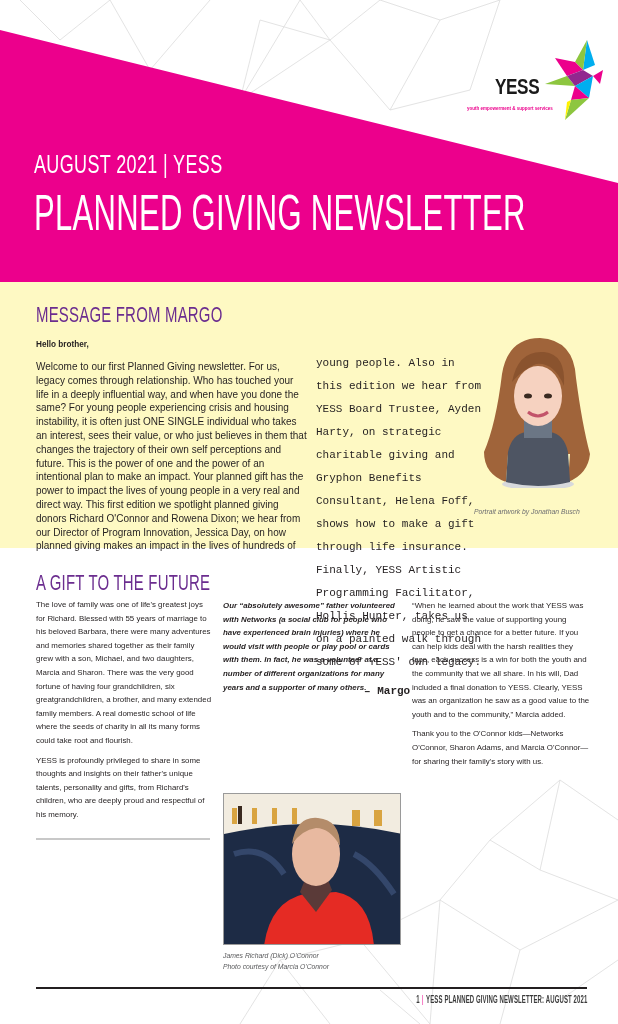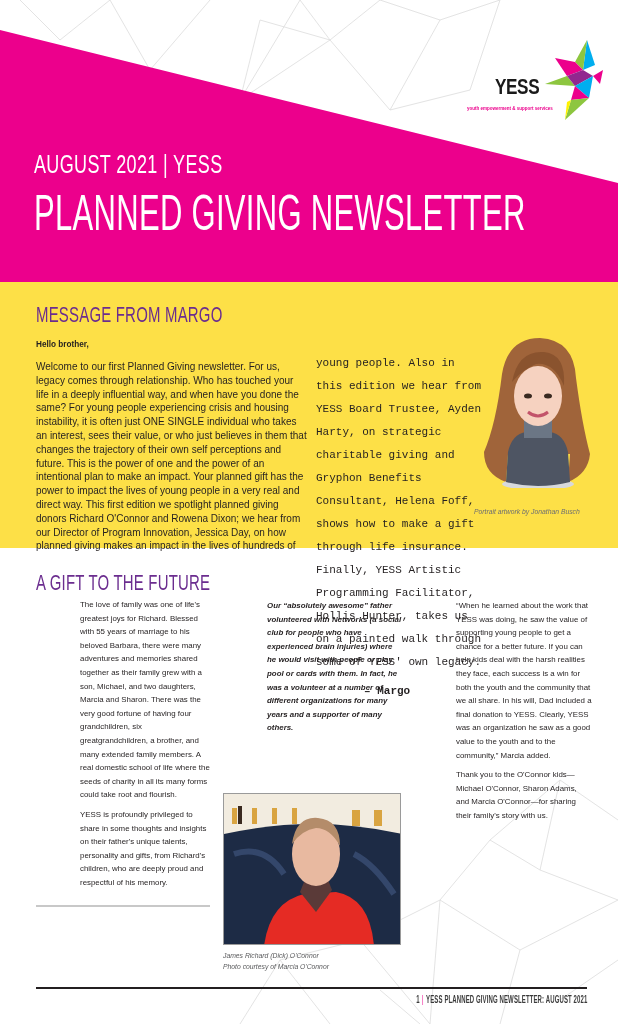--- a/index.html
+++ b/index.html
@@ -12,34 +12,34 @@
   .header-band { position: absolute; left: 0; top: 0; width: 618px; height: 282px; z-index: 1; }
   .logo { position: absolute; left: 455px; top: 40px; width: 150px; height: 80px; z-index: 3; }
   .logo-text { position: absolute; left: 40px; top: 34px; font-family: "Liberation Sans", sans-serif; font-weight: 700; font-size: 22px; letter-spacing: -0.5px; color: #1a1a1a; transform: scaleX(0.78); transform-origin: left top; }
   .logo-tag { position: absolute; left: 12px; top: 66px; font-size: 4.5px; color: #ec008c; white-space: nowrap; font-weight: 700; }
   .logo-bird { position: absolute; left: 90px; top: 0; width: 60px; height: 80px; }
 
   .issue-line { position: absolute; left: 34px; top: 150px; z-index: 3; color: #ffffff; font-family: "Liberation Sans Narrow", "Liberation Sans", sans-serif; font-size: 25px; font-weight: 400; letter-spacing: 0.5px; transform: scaleX(0.72); transform-origin: left top; white-space: nowrap; }
   .main-title { position: absolute; left: 34px; top: 188px; z-index: 3; color: #ffffff; font-family: "Liberation Sans", sans-serif; font-size: 50px; font-weight: 400; letter-spacing: 0.5px; transform: scaleX(0.62); transform-origin: left top; white-space: nowrap; line-height: 1; }
 
   
-  .message { position: absolute; left: 0; top: 282px; width: 618px; height: 266px; background: #fde047; z-index: 2; }
+  .message { position: absolute; left: 0; top: 282px; width: 618px; height: 266px; background: #fef9c3; z-index: 2; }
   .section-title { font-family: "Liberation Sans", sans-serif; color: #6b2d8f; font-size: 22px; font-weight: 400; letter-spacing: 0.3px; transform: scaleX(0.68); transform-origin: left top; white-space: nowrap; line-height: 1; }
   .message .section-title { position: absolute; left: 36px; top: 22px; }
   .greeting { position: absolute; left: 36px; top: 58px; font-size: 8.2px; font-weight: 700; }
   .msg-col1 { position: absolute; left: 36px; top: 78px; width: 272px; font-size: 10px; line-height: 13.8px; }
   .msg-col2 { position: absolute; left: 316px; top: 70px; width: 170px; font-size: 11px; line-height: 23px; font-family: Liberation Mono, monospace; }
   .signature { margin-top: 6px; font-weight: 700; margin-left: 48px; }
   .portrait { position: absolute; left: 478px; top: 52px; width: 118px; height: 154px; }
   .portrait-caption { position: absolute; left: 474px; top: 226px; font-size: 6.8px; font-style: italic; color: #6d6e71; white-space: nowrap; }
 
   
   .gift-title { position: absolute; left: 36px; top: 572px; z-index: 2; }
   .col { position: absolute; z-index: 2; font-size: 7.9px; line-height: 13.6px; }
-  .col p { margin-bottom: 6px; margin-left: 44px; }
+  .col p { margin-bottom: 6px; }
   .col1 { left: 36px; top: 598px; width: 176px; }
   .col2 { left: 223px; top: 599px; width: 180px; font-style: italic; font-weight: 700; }
   .col3 { left: 412px; top: 599px; width: 180px; }
   .divider-gray { width: 174px; height: 2px; background: #c8c8c8; margin: 16px 0 10px 0; }
   .italic-bold { font-style: italic; font-weight: 700; }
 
   .photo { position: absolute; left: 223px; top: 793px; width: 178px; height: 152px; z-index: 2; border: 1px solid #9a9a9a; overflow: hidden; background: #f4efe4; }
   .photo-caption { position: absolute; left: 223px; top: 950px; z-index: 2; font-size: 6.8px; line-height: 11px; font-style: italic; color: #58595b; }
 
   
@@ -137,19 +137,19 @@
     <path d="M68 50 Q72 22 94 24 Q116 26 116 52 Q106 34 92 34 Q78 36 68 50 Z" fill="#b48c6a"></path>
   </svg>
 </div>
 <div class="photo-caption">
   <div>James Richard (Dick) O'Connor</div>
   <div>Photo courtesy of Marcia O'Connor</div>
 </div>
 
 <div class="col col3">
   <p>“When he learned about the work that YESS was doing, he saw the value of supporting young people to get a chance for a better future. If you can help kids deal with the harsh realities they face, each success is a win for both the youth and the community that we all share. In his will, Dad included a final donation to YESS. Clearly, YESS was an organization he saw as a good value to the youth and to the community,”  Marcia added.</p>
-  <p>Thank you to the O'Connor kids—Michael O'Connor, Sharon Adams, and Marcia O'Connor—for sharing their family's story with us.</p>
+  <p>Thank you to the O'Connor kids—Networks O'Connor, Sharon Adams, and Marcia O'Connor—for sharing their family's story with us.</p>
 </div>
 
 <div class="footer-line"></div>
 <div class="footer-text">
   <span>1</span><span class="footer-sep">|</span><span>YESS PLANNED GIVING NEWSLETTER: AUGUST 2021</span>
 </div>
 
 </body></html>

